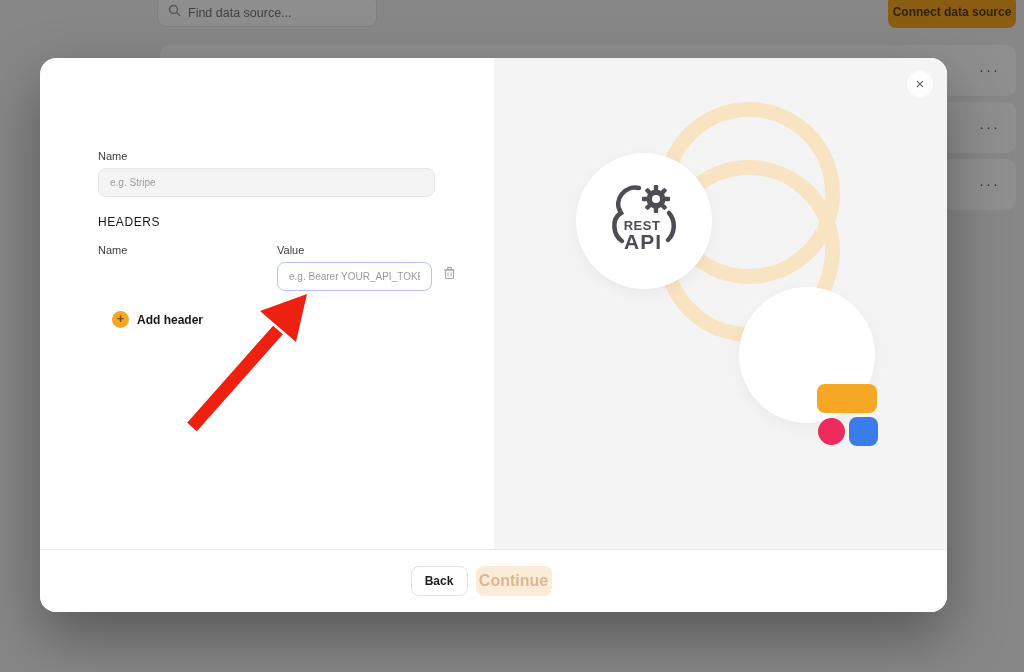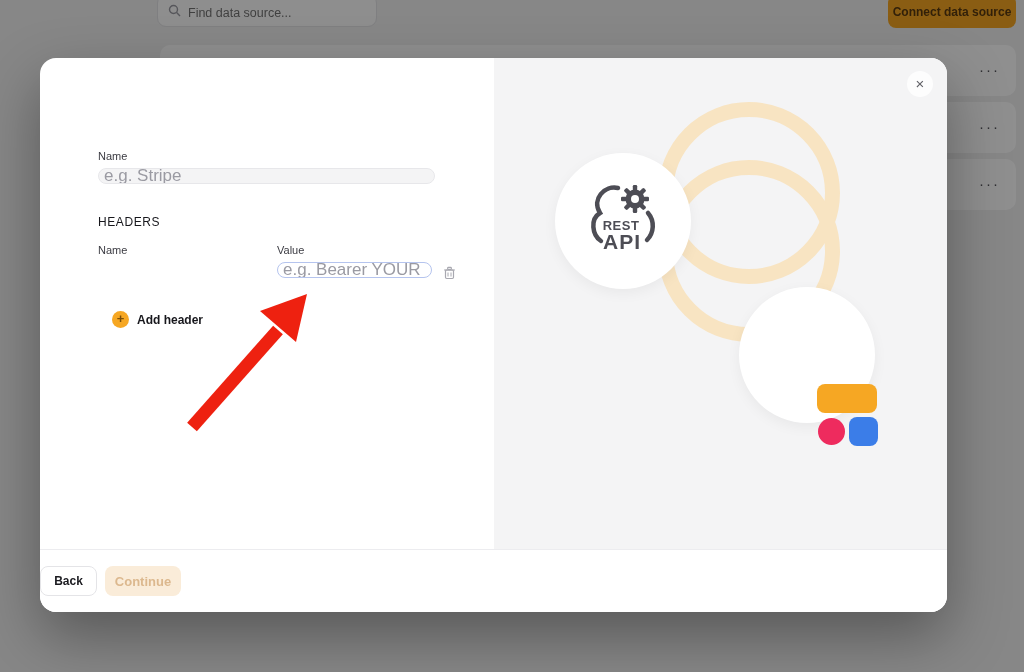--- a/index.html
+++ b/index.html
@@ -25,52 +25,52 @@
   .overlay { position:absolute; inset:0; background:rgba(0,0,0,0.44); }
 
   
   .modal { position:absolute; left:40px; top:58px; width:907px; height:554px;
     background:#ffffff; border-radius:16px; overflow:hidden;
     box-shadow:0 24px 60px rgba(0,0,0,0.35); }
   .modal-right { position:absolute; left:454px; top:0; width:453px; height:491px;
     background:#f4f4f5; }
   .modal-footer { position:absolute; left:0; top:491px; width:907px; height:63px;
     background:#ffffff; border-top:1px solid #ececef;
-    display:flex; align-items:center; justify-content:flex-start; gap:8px;
+    display:flex; align-items:center; justify-content:center; gap:8px;
     padding-right:25px; }
 
   .btn-back { width:57px; height:30px; background:#ffffff; border:1px solid #e4e4e7;
     border-radius:8px; font-family:inherit; font-size:12px; font-weight:bold; color:#1b1b20; }
   .btn-continue { width:76px; height:30px; background:#faecd9; border:none;
-    border-radius:8px; font-family:inherit; font-size:13px; font-weight:bold; color:#dcb88e; }
+    border-radius:8px; font-family:inherit; font-size:16px; font-weight:bold; color:#dcb88e; }
 
   
   .m-title { position:absolute; left:58px; top:45px; font-size:21px; font-weight:bold;
     color:#17171c; letter-spacing:0.2px; }
   .f-label { position:absolute; font-size:11px; color:#3b3b42; }
   .f-section { position:absolute; font-size:12px; font-weight:normal; color:#17171c;
     letter-spacing:0.6px; }
-  .f-input { position:absolute; height:16px; background:#f4f4f5; border:1px solid #e7e7ea;
-    border-radius:8px; font-family:inherit; font-size:17px; color:#1b1b20; padding:0 5px; }
+  .f-input { position:absolute; height:29px; background:#f4f4f5; border:1px solid #e7e7ea;
+    border-radius:8px; font-family:inherit; font-size:10px; color:#1b1b20; padding:0 11px; }
   .f-input::placeholder { color:#9a9aa2; }
   .f-input.focused { background:#ffffff; border:1.5px solid #b5c4ee; }
   .trash-btn { position:absolute; left:401px; top:208px; width:16px; height:16px;
     background:none; border:none; padding:0; cursor:pointer; }
   .add-header { position:absolute; left:72px; top:253px; display:flex; align-items:center;
     gap:8px; background:none; border:none; padding:0; font-family:inherit; cursor:pointer; }
   .plus-circle { width:17px; height:17px; border-radius:50%; background:#f6a723;
     color:#7a4e08; font-size:13px; font-weight:bold; line-height:16px; text-align:center; }
   .add-header .lbl { font-size:12px; font-weight:bold; color:#17171c; }
 
   
   .ring { position:absolute; left:618px; top:102px; width:182px; height:182px;
     border:15px solid #f8e4c2; border-radius:50%; }
   .ill-circle { position:absolute; width:136px; height:136px; border-radius:50%;
     background:#ffffff; box-shadow:0 4px 14px rgba(0,0,0,0.05); }
-  .circle-rest { left:515px; top:95px; }
+  .circle-rest { left:536px; top:95px; }
   .circle-logo { left:699px; top:229px; }
   .logo-rect { position:absolute; left:78px; top:97px; width:60px; height:29px;
     border-radius:8px; background:#f6a723; }
   .logo-dot { position:absolute; left:79px; top:131px; width:27px; height:27px;
     border-radius:50%; background:#ee2b5e; }
   .logo-square { position:absolute; left:110px; top:130px; width:29px; height:29px;
     border-radius:8px; background:#3b7de8; }
 
   .close-btn { position:absolute; left:867px; top:13px; width:26px; height:26px;
     border-radius:50%; background:#fdfdfd; border:none; color:#606066;

